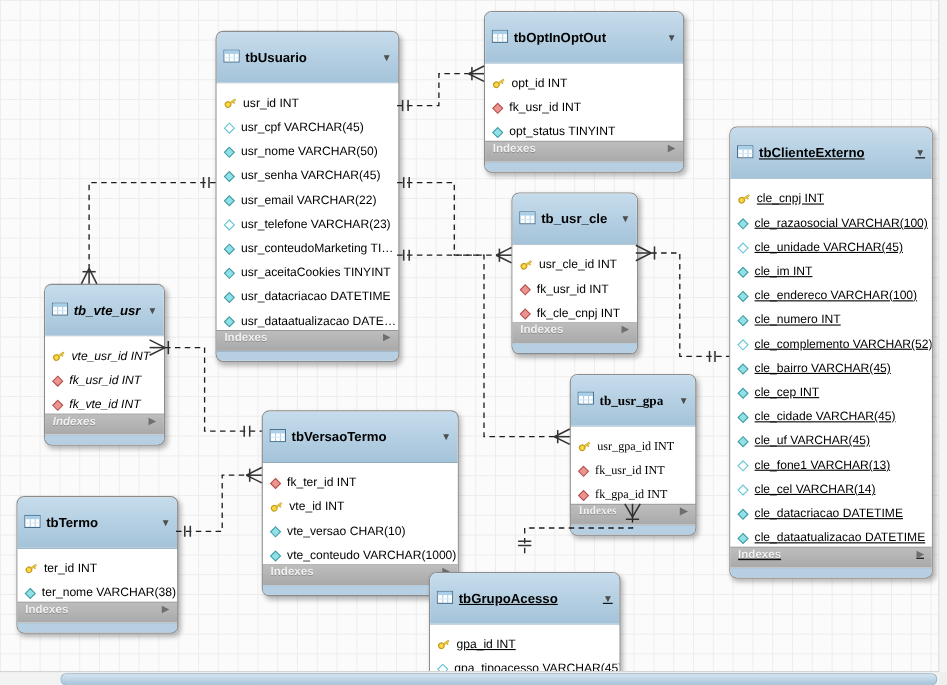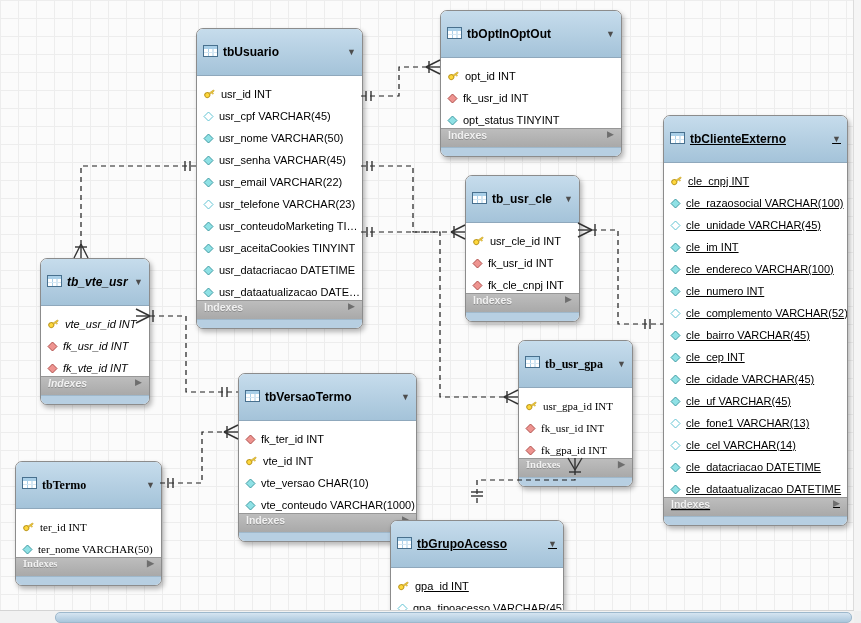--- a/index.html
+++ b/index.html
@@ -544,21 +544,21 @@
             </span>
             <span class="ctext">fk_gpa_id INT</span>
           </div>
         </div>
         <div class="tfoot">
           <span>Indexes</span>
           <span class="farrow">▶</span>
         </div>
         <div class="tstrip"></div>
       </div>
-      <div class="tbl" style="left: 15px; top: 461px; width: 145px; font-family: Liberation Serif, serif;">
+      <div class="tbl" style="left: 15px; top: 451px; width: 145px;">
         <div class="tbl-h">
           <span class="ticon"><svg width="15" height="12" viewBox="0 0 15 12">
               <rect x="0.5" y="0.5" width="14" height="11" fill="#fff" stroke="#48708e"></rect>
               <rect x="1" y="1" width="13" height="3" fill="#a9cfe8"></rect>
               <line x1="5.5" y1="4" x2="5.5" y2="11" stroke="#a9cfe8"></line>
               <line x1="10" y1="4" x2="10" y2="11" stroke="#a9cfe8"></line>
               <line x1="1" y1="7.5" x2="14" y2="7.5" stroke="#d5e7f3"></line>
             </svg></span>
           <span class="ttitle">tbTermo</span>
           <span class="tarrow">▼</span>
@@ -575,21 +575,21 @@
               </svg>
             </span>
             <span class="ctext">ter_id INT</span>
           </div>
           <div class="trow">
             <span class="cicon">
               <svg width="11" height="11" viewBox="0 0 11 11">
                 <polygon points="5.5,1 10,5.5 5.5,10 1,5.5" fill="#8fe1e5" stroke="#3f9ba3"></polygon>
               </svg>
             </span>
-            <span class="ctext">ter_nome VARCHAR(50)</span>
+            <span class="ctext">ter_nome VARCHAR(38)</span>
           </div>
         </div>
         <div class="tfoot">
           <span>Indexes</span>
           <span class="farrow">▶</span>
         </div>
         <div class="tstrip"></div>
       </div>
       <div class="tbl" style="left: 390px; top: 520px; width: 172px; text-decoration: underline;">
         <div class="tbl-h">

